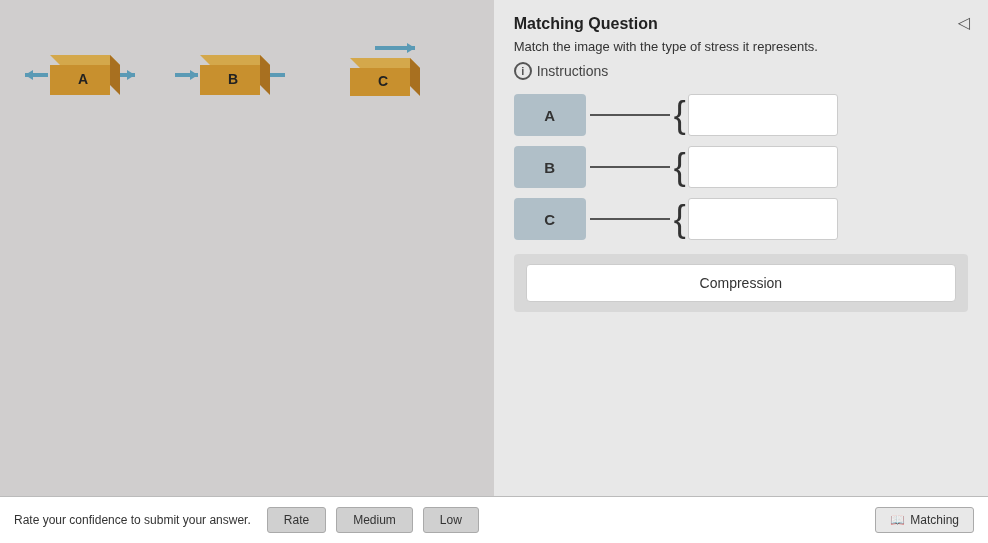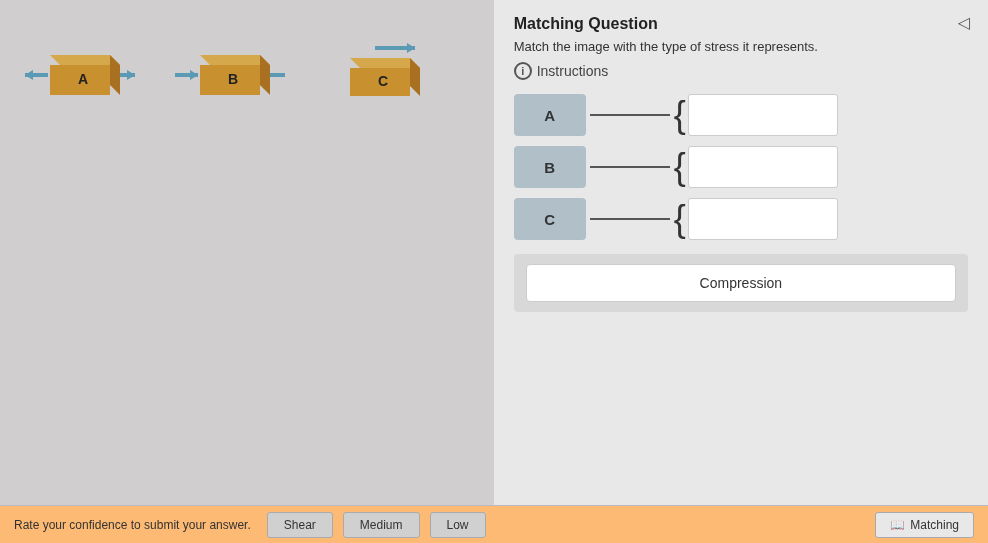--- a/index.html
+++ b/index.html
@@ -183,22 +183,22 @@
       text-align: center;
       width: 100%;
     }
 
     
     .bottom-bar {
       position: absolute;
       bottom: 0;
       left: 0;
       width: 988px;
-      height: 38px;
-      background: #fdba74;
+      height: 47px;
+      background: #ffffff;
       display: flex;
       align-items: center;
       padding: 0 14px;
       gap: 10px;
       border-top: 1px solid #bbb;
     }
 
     .bottom-label {
       font-size: 12px;
       color: #333;
@@ -360,20 +360,20 @@
   </div>
 
   <button class="volume-btn" style="position:absolute;top:8px;right:10px;">
     <span>◁</span>
   </button>
 
 </div>
 
 <div class="bottom-bar">
   <span class="bottom-label">Rate your confidence to submit your answer.</span>
-  <button class="confidence-btn">Shear</button>
+  <button class="confidence-btn">Rate</button>
   <button class="confidence-btn">Medium</button>
   <button class="confidence-btn">Low</button>
   <button class="reading-btn">
     <span>📖</span>
     <span>Matching</span>
   </button>
 </div>
 
 </body></html>

